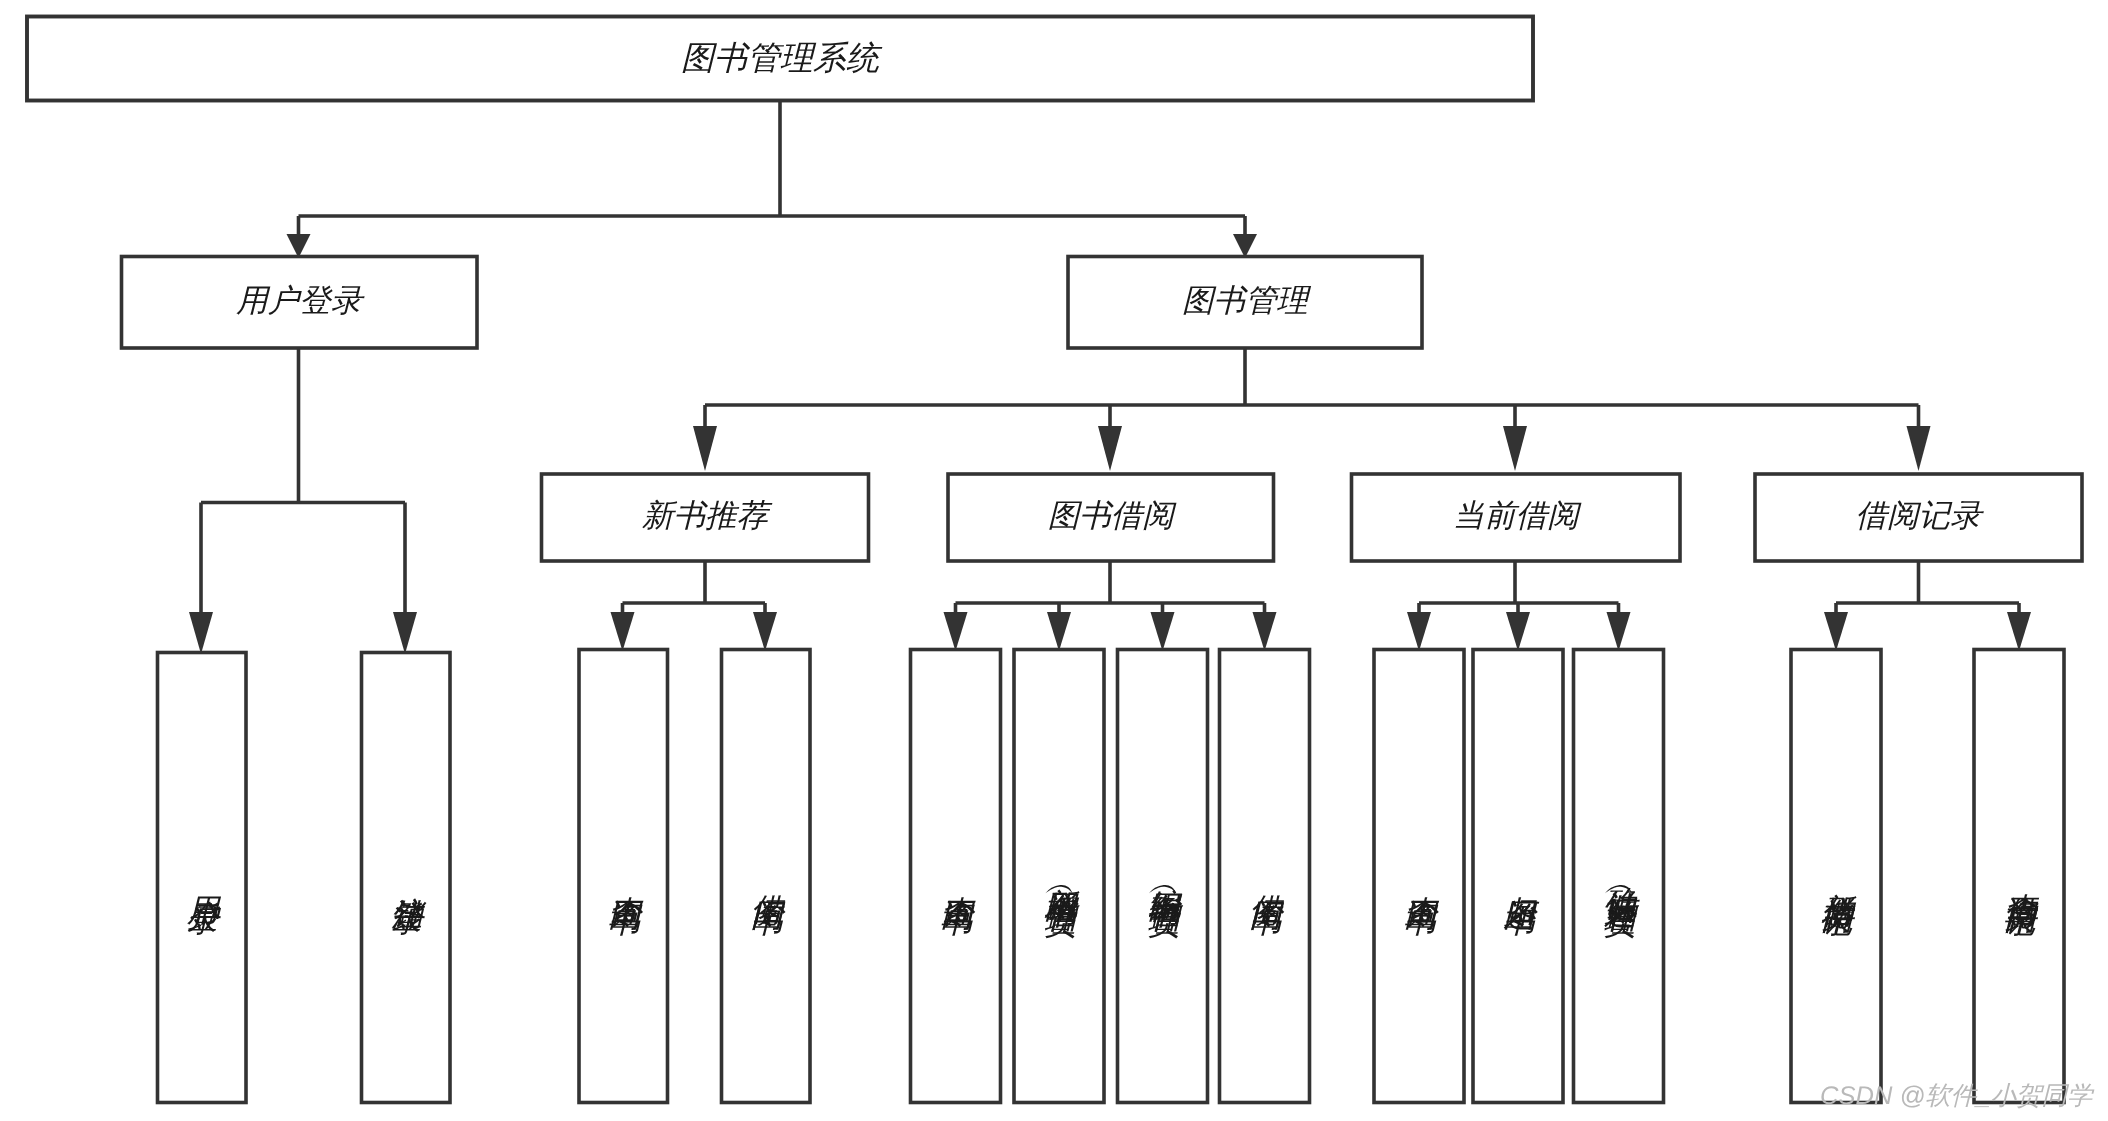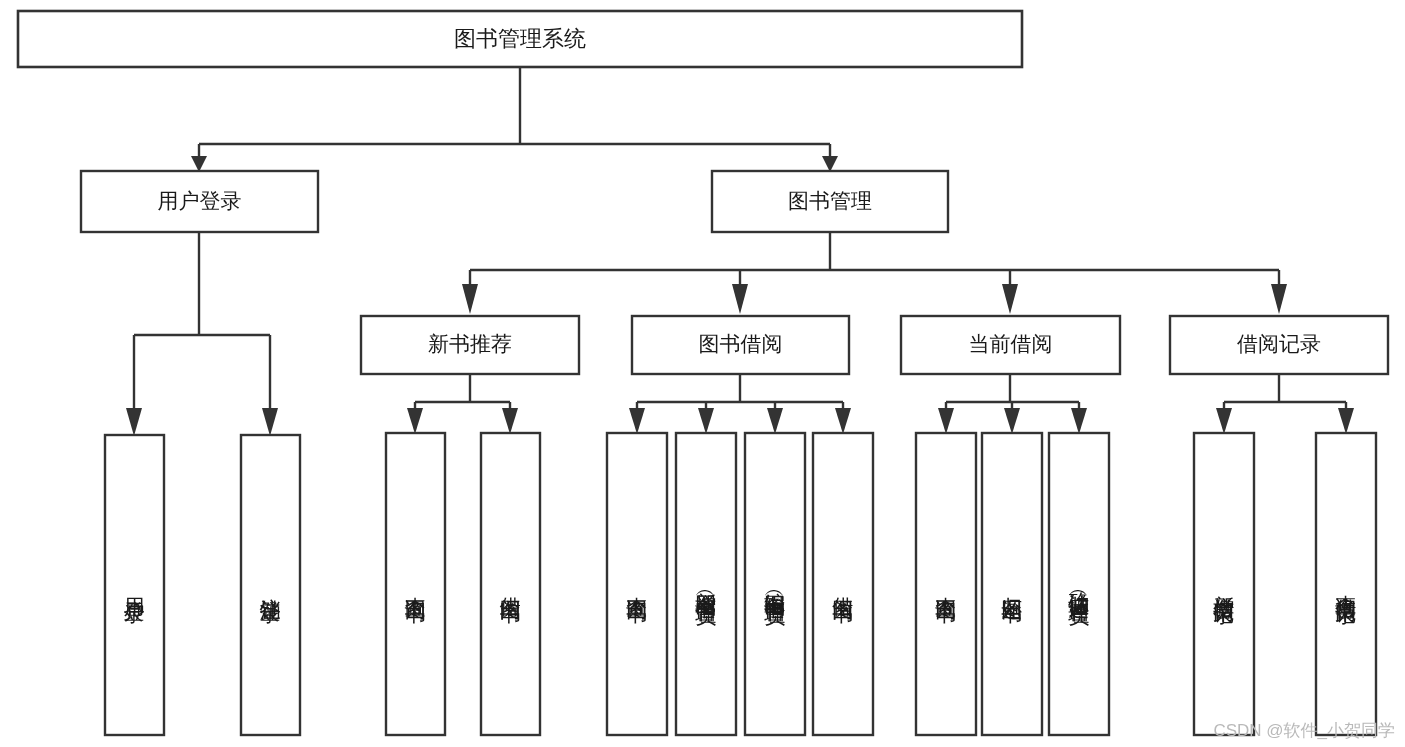--- a/index.html
+++ b/index.html
@@ -9,20 +9,21 @@
   }
   body {
     font-family: "Liberation Sans", "DejaVu Sans", sans-serif;
   }
   #diagram-root {
     position: relative;
     width: 1405px;
     height: 747px;
     background: #ffffff;
     overflow: hidden;
+    font-style: italic;
   }
   svg.diagram-canvas {
     position: absolute;
     left: 0;
     top: 0;
     width: 1405px;
     height: 747px;
   }
   .node-box {
     fill: #ffffff;

